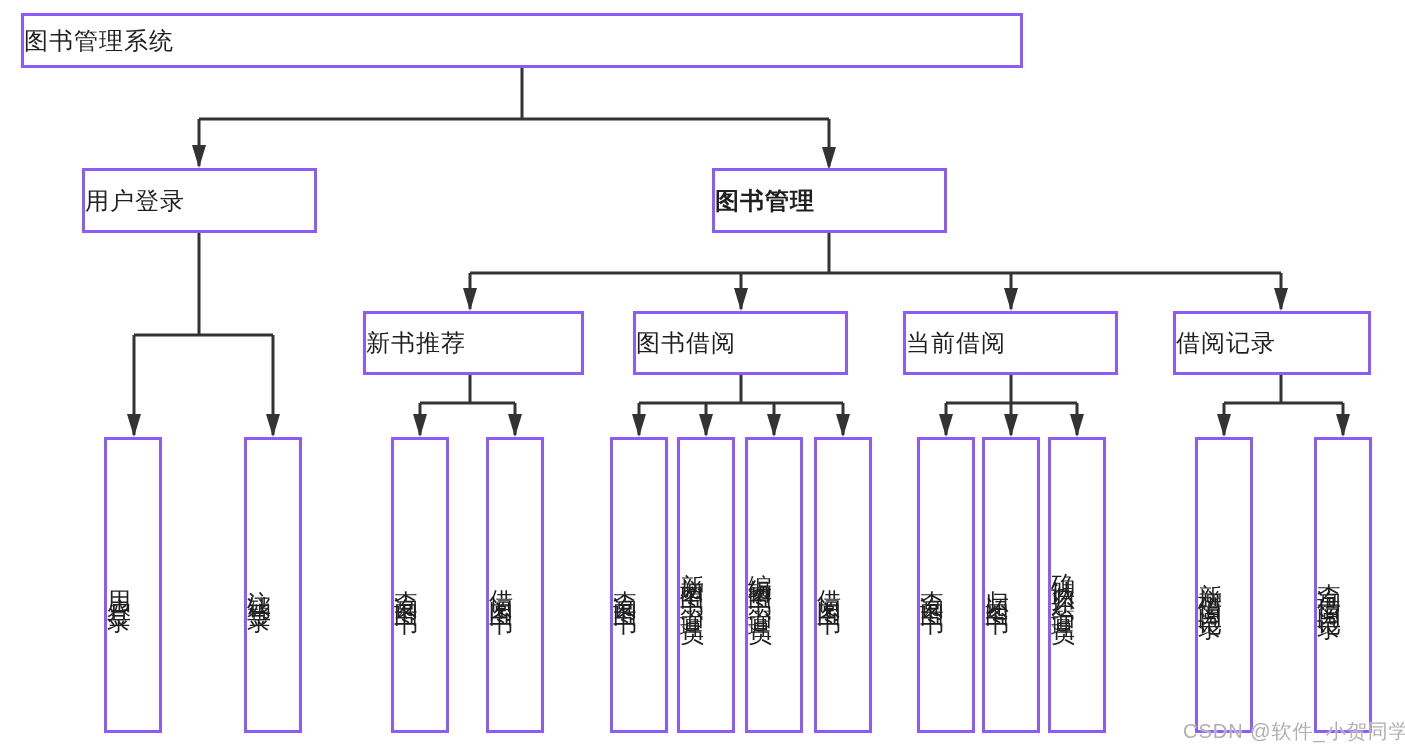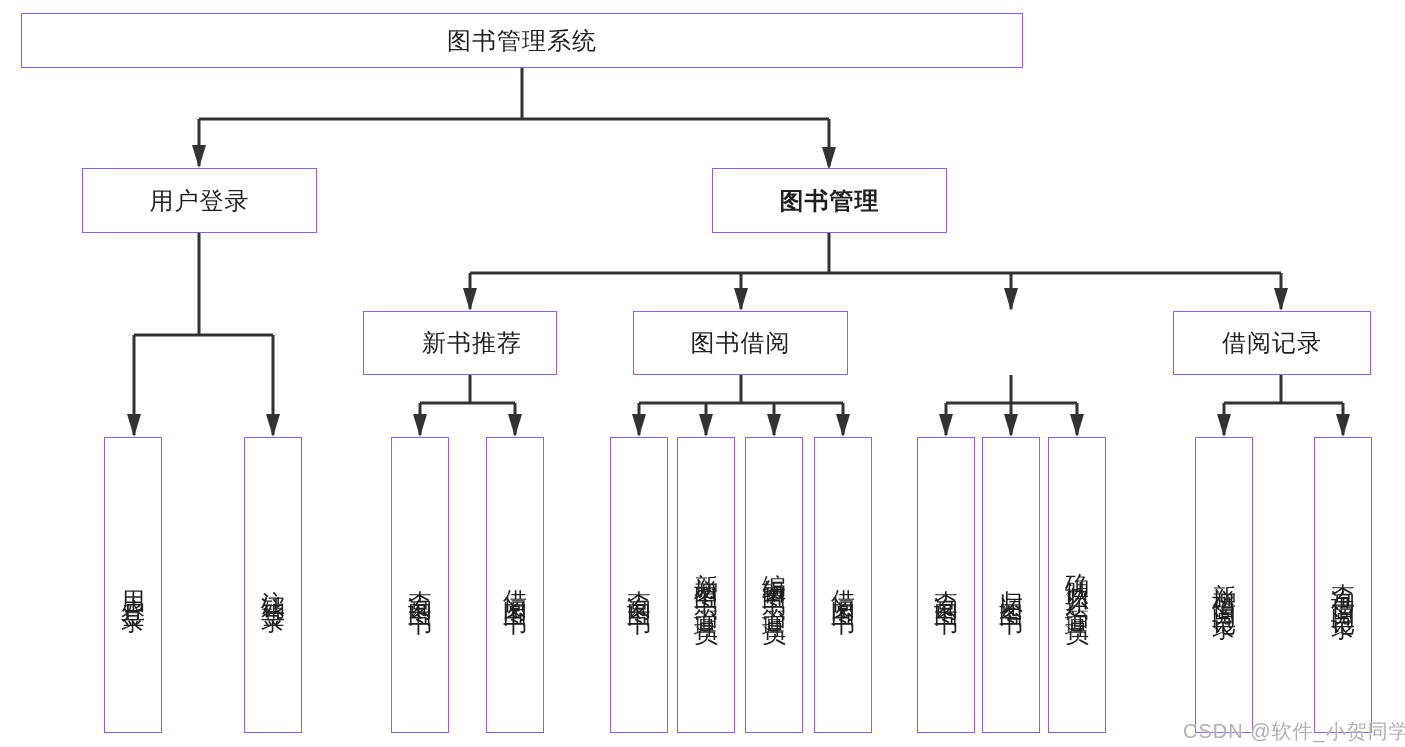--- a/index.html
+++ b/index.html
@@ -21,25 +21,24 @@
   }
   .connector-layer {
     position: absolute;
     left: 0;
     top: 0;
     pointer-events: none;
   }
   .node {
     position: absolute;
     box-sizing: border-box;
-    border: 1px solid #8b5cf6;
+    border: 3px solid #8b5cf6;
     background: #ffffff;
     display: flex;
     align-items: center;
-    justify-content: center;
     color: #1f1f1f;
   }
   .node .lbl {
     font-size: 24px;
     letter-spacing: 1px;
     white-space: nowrap;
   }
   .node.leaf .lbl {
     writing-mode: vertical-rl;
     text-orientation: mixed;
@@ -108,25 +107,28 @@
     <span class="lbl">图书管理系统</span>
   </div>
 
   <div class="node" style="left:82px; top:168px; width:235px; height:65px;">
     <span class="lbl">用户登录</span>
   </div>
   <div class="node" style="left:712px; top:168px; width:235px; height:65px;font-weight:bold;">
     <span class="lbl">图书管理</span>
   </div>
 
-  <div class="node" style="left:363px; top:311px; width:194px; height:64px;padding-left:24px;">
+  <div class="node" style="left:363px; top:311px; width:221px; height:64px;">
     <span class="lbl">新书推荐</span>
   </div>
   <div class="node" style="left:633px; top:311px; width:215px; height:64px;">
     <span class="lbl">图书借阅</span>
+  </div>
+  <div class="node" style="left:903px; top:311px; width:215px; height:64px;">
+    <span class="lbl">当前借阅</span>
   </div>
   <div class="node" style="left:1173px; top:311px; width:198px; height:64px;">
     <span class="lbl">借阅记录</span>
   </div>
 
   <div class="node leaf" style="left:104px; top:437px; width:58px; height:296px;">
     <span class="lbl">用户登录</span>
   </div>
   <div class="node leaf" style="left:244px; top:437px; width:58px; height:296px;">
     <span class="lbl">注销登录</span>

